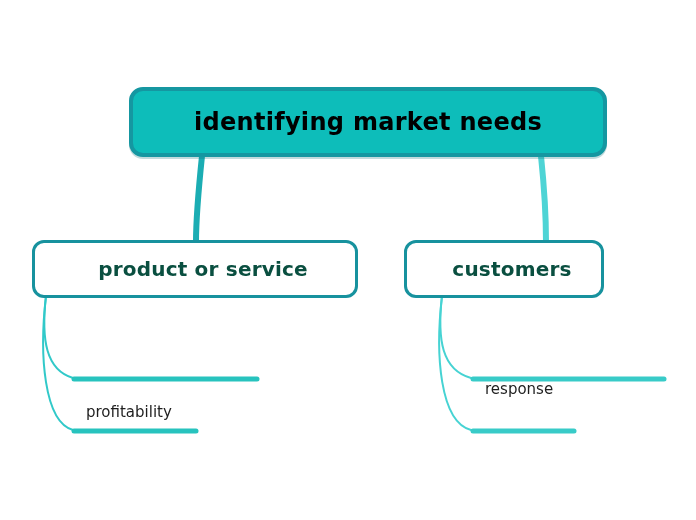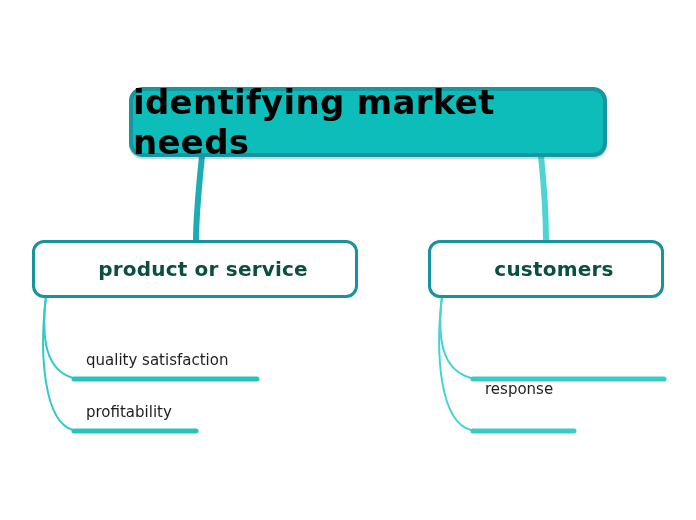--- a/index.html
+++ b/index.html
@@ -23,32 +23,32 @@
     display:flex;align-items:center;justify-content:center;
     cursor:pointer;
   }
   .root-node{
     left:129px;top:87px;width:478px;height:70px;
     background:var(--root-fill);
     border:4px solid var(--root-border);
     border-radius:14px;
     box-shadow:0 2px 0 rgba(14,110,120,0.25);
     color:var(--root-text);
-    font-size:34px;font-weight:bold;letter-spacing:0.3px;
+    font-size:24px;font-weight:bold;letter-spacing:0.3px;
   }
   .branch-node{
     top:240px;height:58px;
     background:var(--box-fill);
     border:3.5px solid var(--box-border);
     border-radius:12px;
     color:var(--branch-text);
     font-size:20px;font-weight:bold;letter-spacing:0.2px;padding-left:16px;
   }
   .branch-left{left:32px;width:326px;}
-  .branch-right{left:428px;width:236px;}
+  .branch-right{left:404px;width:200px;}
 
   .leaf{
     position:absolute;z-index:2;
     font-size:15px;color:var(--leaf-text);
     white-space:nowrap;cursor:pointer;
   }
   .leaf-l1{left:86px;top:351px;}
   .leaf-l2{left:86px;top:403px;}
   .leaf-r1{left:485px;top:351px;}
   .leaf-r2{left:485px;top:380px;}
@@ -79,17 +79,16 @@
   </div>
 
   <div class="node branch-node branch-left">
     <span>product or service</span>
   </div>
 
   <div class="node branch-node branch-right">
     <span>customers</span>
   </div>
 
-  <div class="leaf leaf-l1">quality satisfaction</div>
   <div class="leaf leaf-l2">profitability</div>
   <div class="leaf leaf-r2">response</div>
 
 </div>
 
 </body></html>

